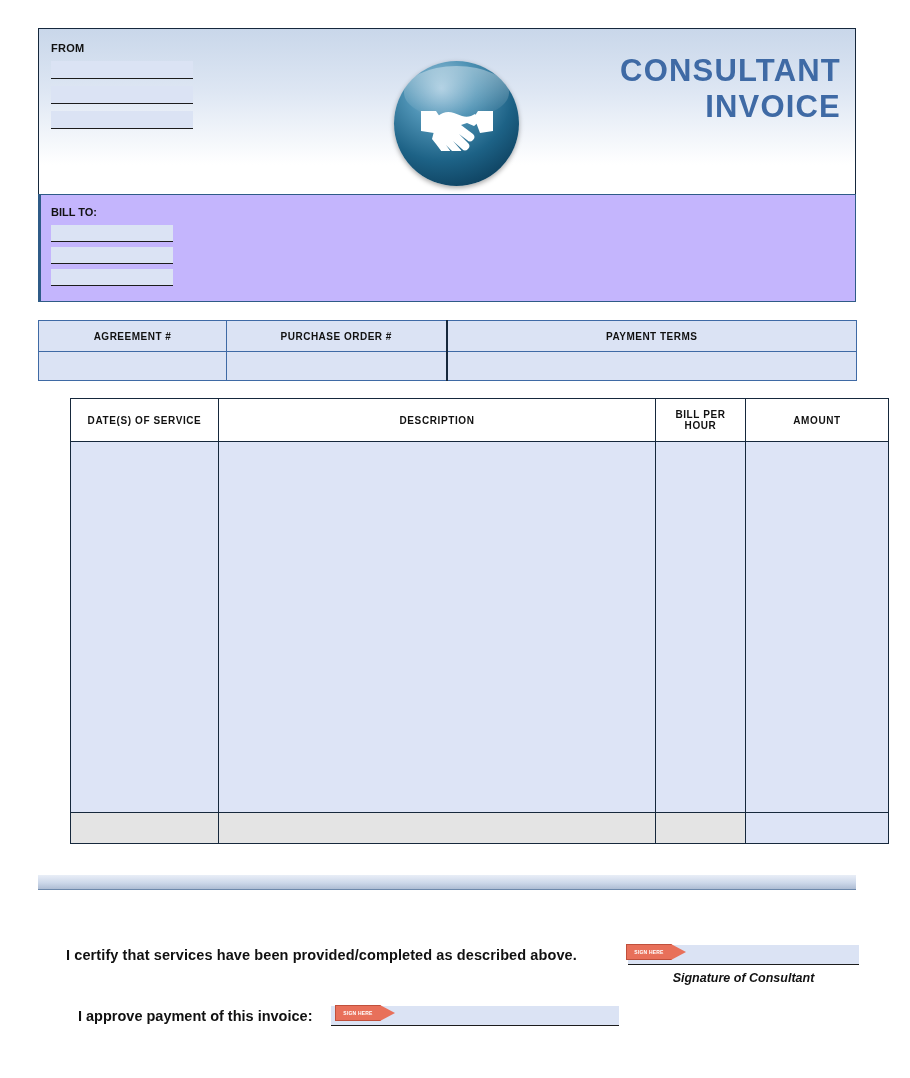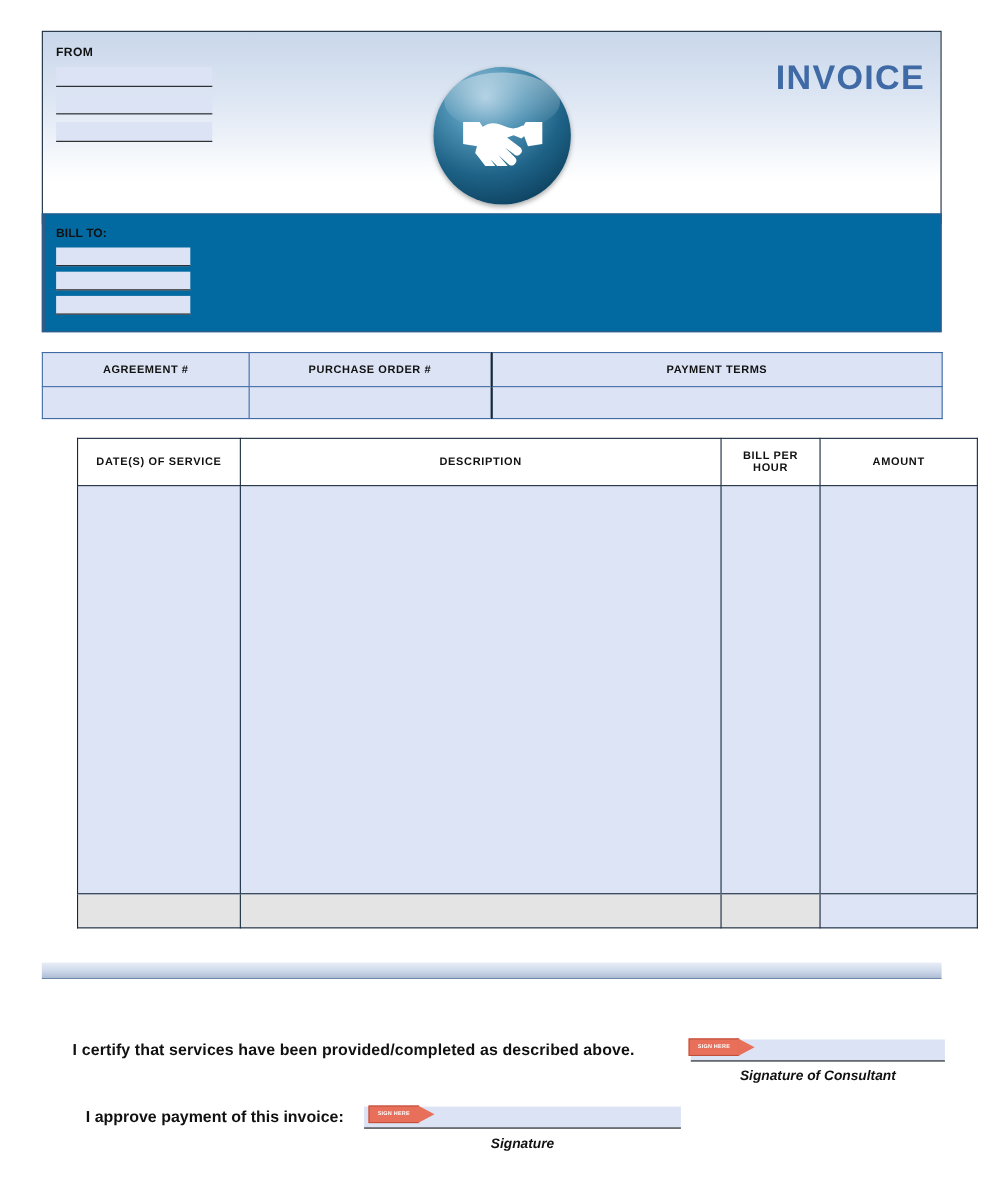--- a/index.html
+++ b/index.html
@@ -101,21 +101,21 @@
   
   .billto {
     position: absolute;
     left: 38px;
     top: 194px;
     width: 818px;
     height: 108px;
     border: 1px solid #2f5b87;
     border-left: 3px solid #2f5b87;
     box-sizing: border-box;
-    background: #0369a1;
+    background: #c4b5fd;
   }
   .billto-label {
     position: absolute;
     left: 10px;
     top: 11px;
     font-size: 11px;
     font-weight: bold;
     color: #111;
   }
   .billto-lines {
@@ -342,20 +342,21 @@
       <svg width="78" height="54" viewBox="0 0 78 54" xmlns="http://www.w3.org/2000/svg">
         <g fill="#ffffff">
           <path d="M3 14 h15 l4 6 -6 16 -13 -2 z"></path>
           <path d="M75 14 h-15 l-4 6 6 16 13 -2 z"></path>
           <path d="M20 19 c5 -4 10 -5 16 -3 l8 3 c3 1 6 1 9 0 l4 -2 5 7 -6 5 -7 -3 -6 2 12 9 c2 2 2 4 0 6 -2 2 -4 2 -6 0 l-8 -6 9 9 c2 2 2 4 0 6 -2 2 -4 2 -6 0 l-9 -8 7 8 c2 2 2 4 0 5 -2 2 -4 1 -6 -1 l-8 -8 5 7 c1 2 1 4 -1 5 -2 1 -4 1 -5 -1 l-9 -12 -4 -5 z"></path>
         </g>
       </svg>
     </div>
 
     <div class="title">
+      <div>CONSULTANT</div>
       <div>INVOICE</div>
     </div>
   </div>
 
   <div class="billto">
     <div class="billto-label">BILL TO:</div>
     <div class="billto-lines">
       <div class="bl"></div>
       <div class="bl"></div>
       <div class="bl"></div>
@@ -428,15 +429,14 @@
   <div class="sig-caption-1">Signature of Consultant</div>
 
   <div class="sig-block approve">I approve payment of this invoice:</div>
   <div class="sig-line-2"></div>
   <div class="signflag f2">
     <div class="tag">
         <span>SIGN HERE</span>
       </div>
     <div class="arrow"></div>
   </div>
-  <div class="sig-caption-2">Signature</div>
 
 </div>
 
 </body></html>

